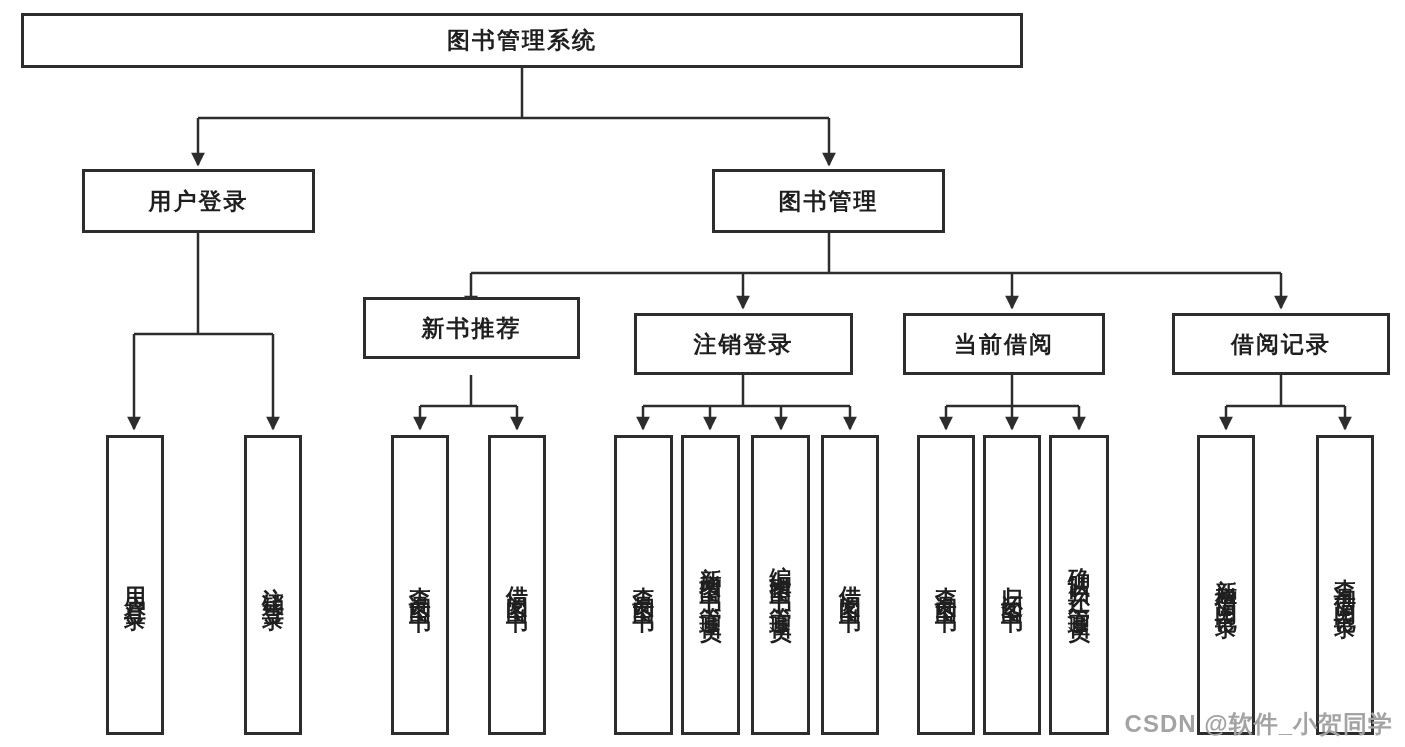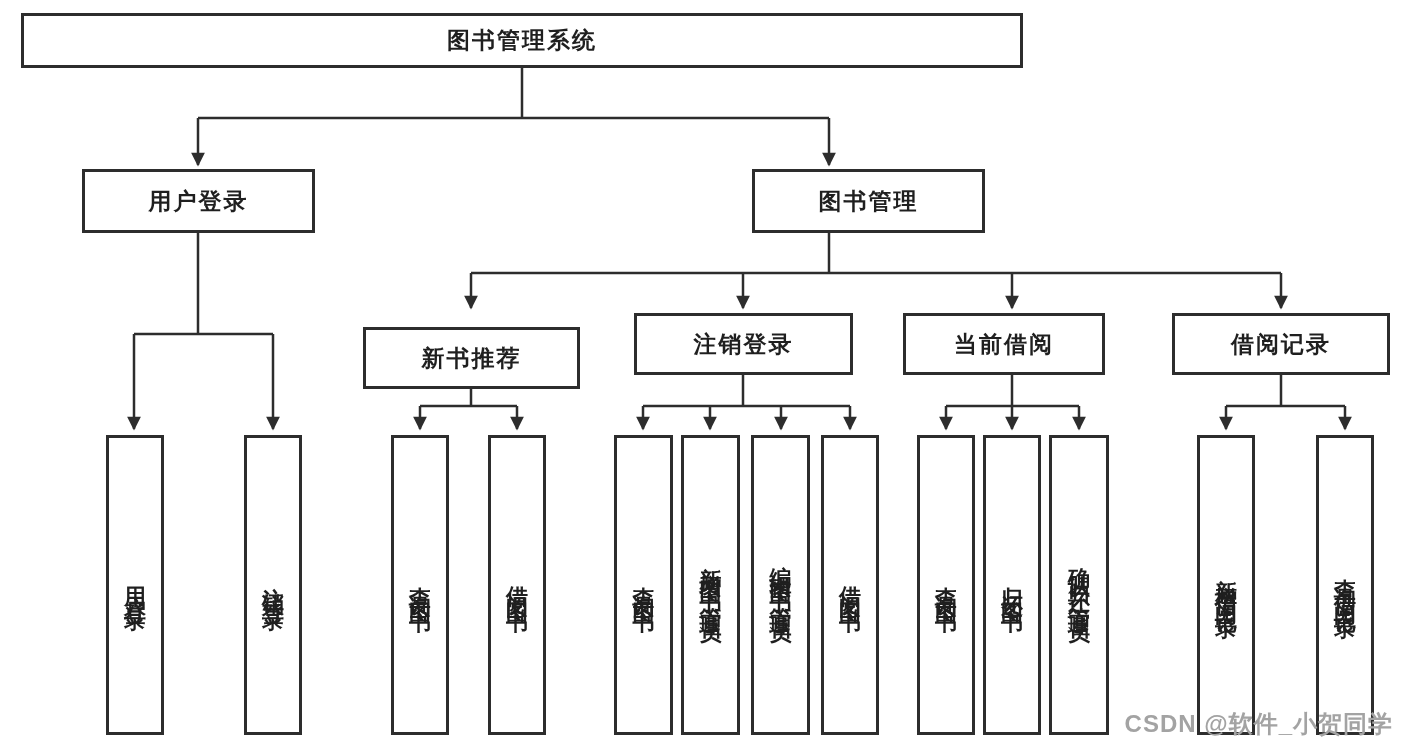--- a/index.html
+++ b/index.html
@@ -89,23 +89,23 @@
     <path class="ln" marker-end="url(#arw)" d="M946 406 V429"></path>
     <path class="ln" marker-end="url(#arw)" d="M1012 406 V429"></path>
     <path class="ln" marker-end="url(#arw)" d="M1079 406 V429"></path>
     <path class="ln" marker-end="url(#arw)" d="M1226 406 V429"></path>
     <path class="ln" marker-end="url(#arw)" d="M1345 406 V429"></path>
   </svg>
 
   <div class="node hbox" style="left:21px; top:13px; width:1002px; height:55px;">图书管理系统</div>
 
   <div class="node hbox" style="left:82px; top:169px; width:233px; height:64px;">用户登录</div>
-  <div class="node hbox" style="left:712px; top:169px; width:233px; height:64px;margin-left:40px;">图书管理</div>
+  <div class="node hbox" style="left:712px; top:169px; width:233px; height:64px;">图书管理</div>
 
-  <div class="node hbox" style="left:363px; top:327px; width:217px; height:62px;">新书推荐</div>
+  <div class="node hbox" style="left:363px; top:297px; width:217px; height:62px;">新书推荐</div>
   <div class="node hbox" style="left:634px; top:313px; width:219px; height:62px;">注销登录</div>
   <div class="node hbox" style="left:903px; top:313px; width:202px; height:62px;">当前借阅</div>
   <div class="node hbox" style="left:1172px; top:313px; width:218px; height:62px;">借阅记录</div>
 
   <div class="node vbox" style="left:106px; top:435px; width:58px; height:300px;">
     <span class="vtext">用户登录</span>
   </div>
   <div class="node vbox" style="left:244px; top:435px; width:58px; height:300px;">
     <span class="vtext">注销登录</span>
   </div>

